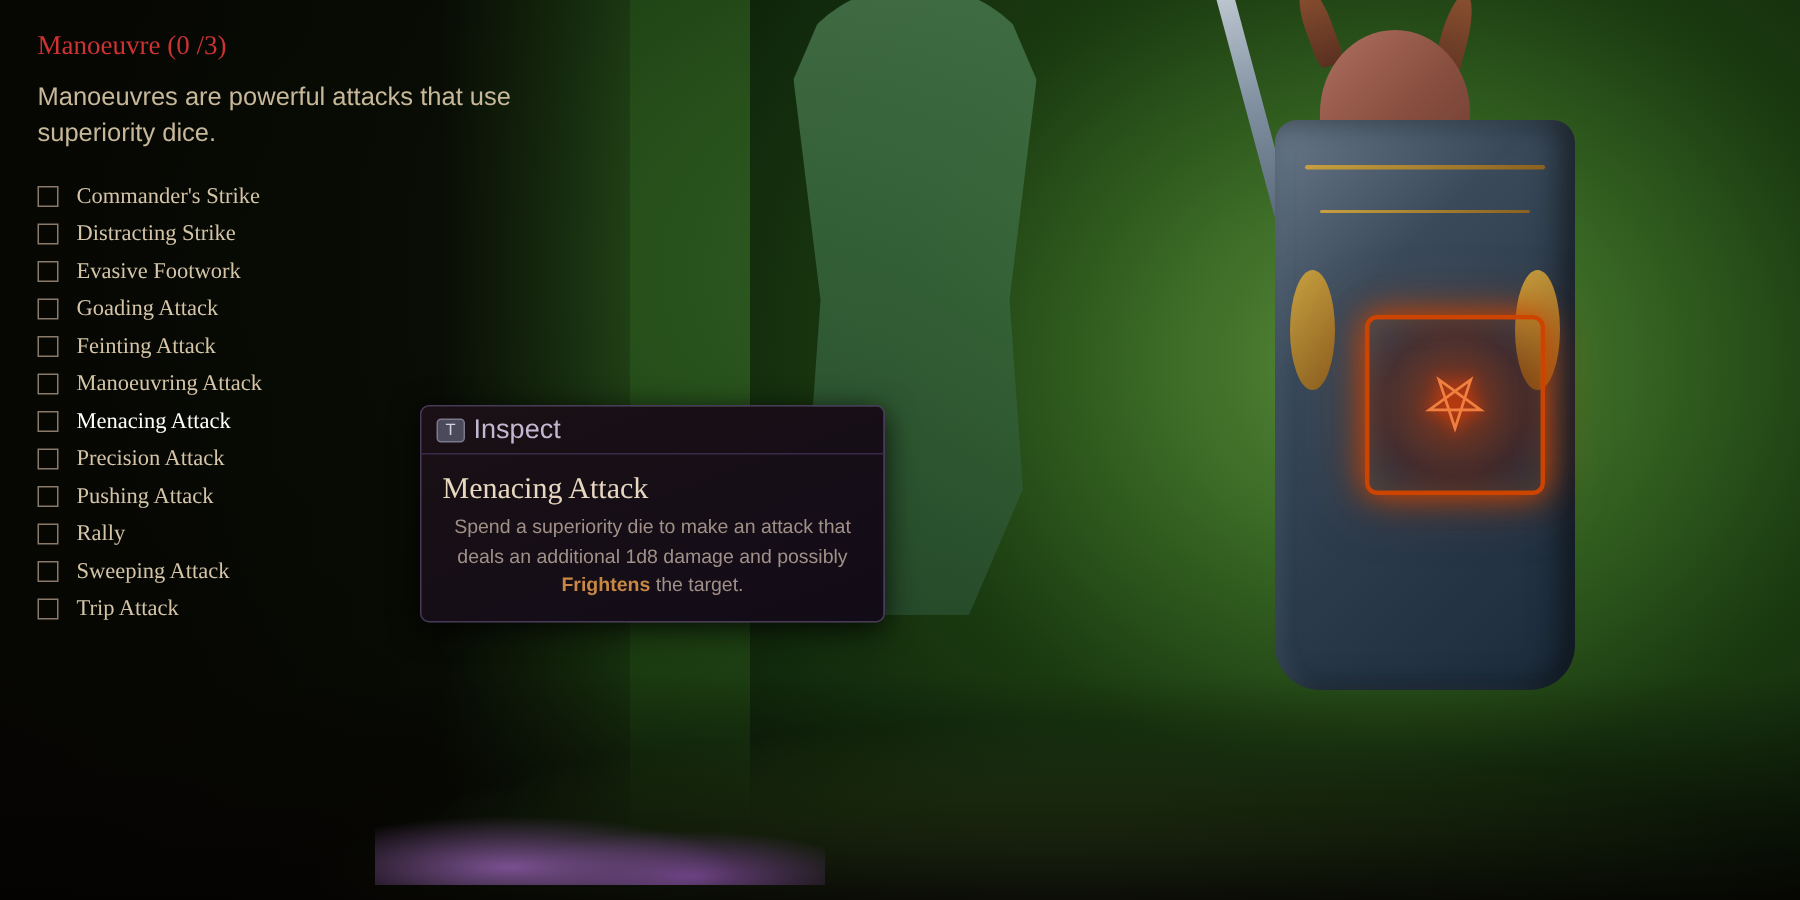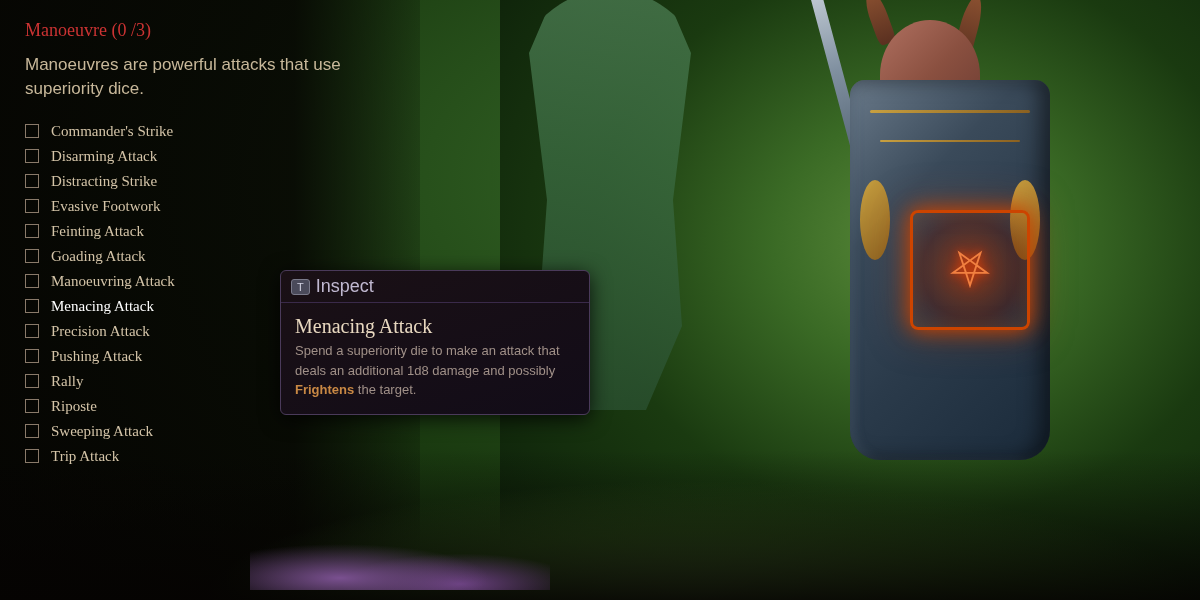--- a/index.html
+++ b/index.html
@@ -263,20 +263,21 @@
       color: #8a7a9a;
       font-family: sans-serif;
       margin-bottom: 10px;
     }
 
     .tooltip-text {
       font-size: 13px;
       color: #a09088;
       font-family: sans-serif;
       line-height: 1.5;
+      text-align: center;
     }
 
     .tooltip-text .highlight {
       color: #c88844;
       font-weight: bold;
     }
 
     
     .bottom-fade {
       position: absolute;
@@ -344,61 +345,53 @@
   <div class="manoeuvre-title">Manoeuvre  (0 /3)</div>
   <div class="manoeuvre-desc">Manoeuvres are powerful attacks that use superiority dice.</div>
 
   <ul class="manoeuvre-list">
     <li class="manoeuvre-item">
       <div class="checkbox"></div>
       <span class="item-label">Commander's Strike</span>
     </li>
     <li class="manoeuvre-item">
       <div class="checkbox"></div>
-      <span class="item-label">Disarming Attack</span>
-    </li>
-    <li class="manoeuvre-item">
-      <div class="checkbox"></div>
       <span class="item-label">Distracting Strike</span>
     </li>
     <li class="manoeuvre-item">
       <div class="checkbox"></div>
       <span class="item-label">Evasive Footwork</span>
     </li>
     <li class="manoeuvre-item">
       <div class="checkbox"></div>
+      <span class="item-label">Goading Attack</span>
+    </li>
+    <li class="manoeuvre-item">
+      <div class="checkbox"></div>
       <span class="item-label">Feinting Attack</span>
     </li>
     <li class="manoeuvre-item">
       <div class="checkbox"></div>
-      <span class="item-label">Goading Attack</span>
-    </li>
-    <li class="manoeuvre-item">
-      <div class="checkbox"></div>
       <span class="item-label">Manoeuvring Attack</span>
     </li>
     <li class="manoeuvre-item">
       <div class="checkbox"></div>
       <span class="item-label highlighted">Menacing Attack</span>
     </li>
     <li class="manoeuvre-item">
       <div class="checkbox"></div>
       <span class="item-label">Precision Attack</span>
     </li>
     <li class="manoeuvre-item">
       <div class="checkbox"></div>
       <span class="item-label">Pushing Attack</span>
     </li>
     <li class="manoeuvre-item">
       <div class="checkbox"></div>
       <span class="item-label">Rally</span>
-    </li>
-    <li class="manoeuvre-item">
-      <div class="checkbox"></div>
-      <span class="item-label">Riposte</span>
     </li>
     <li class="manoeuvre-item">
       <div class="checkbox"></div>
       <span class="item-label">Sweeping Attack</span>
     </li>
     <li class="manoeuvre-item">
       <div class="checkbox"></div>
       <span class="item-label">Trip Attack</span>
     </li>
   </ul>

